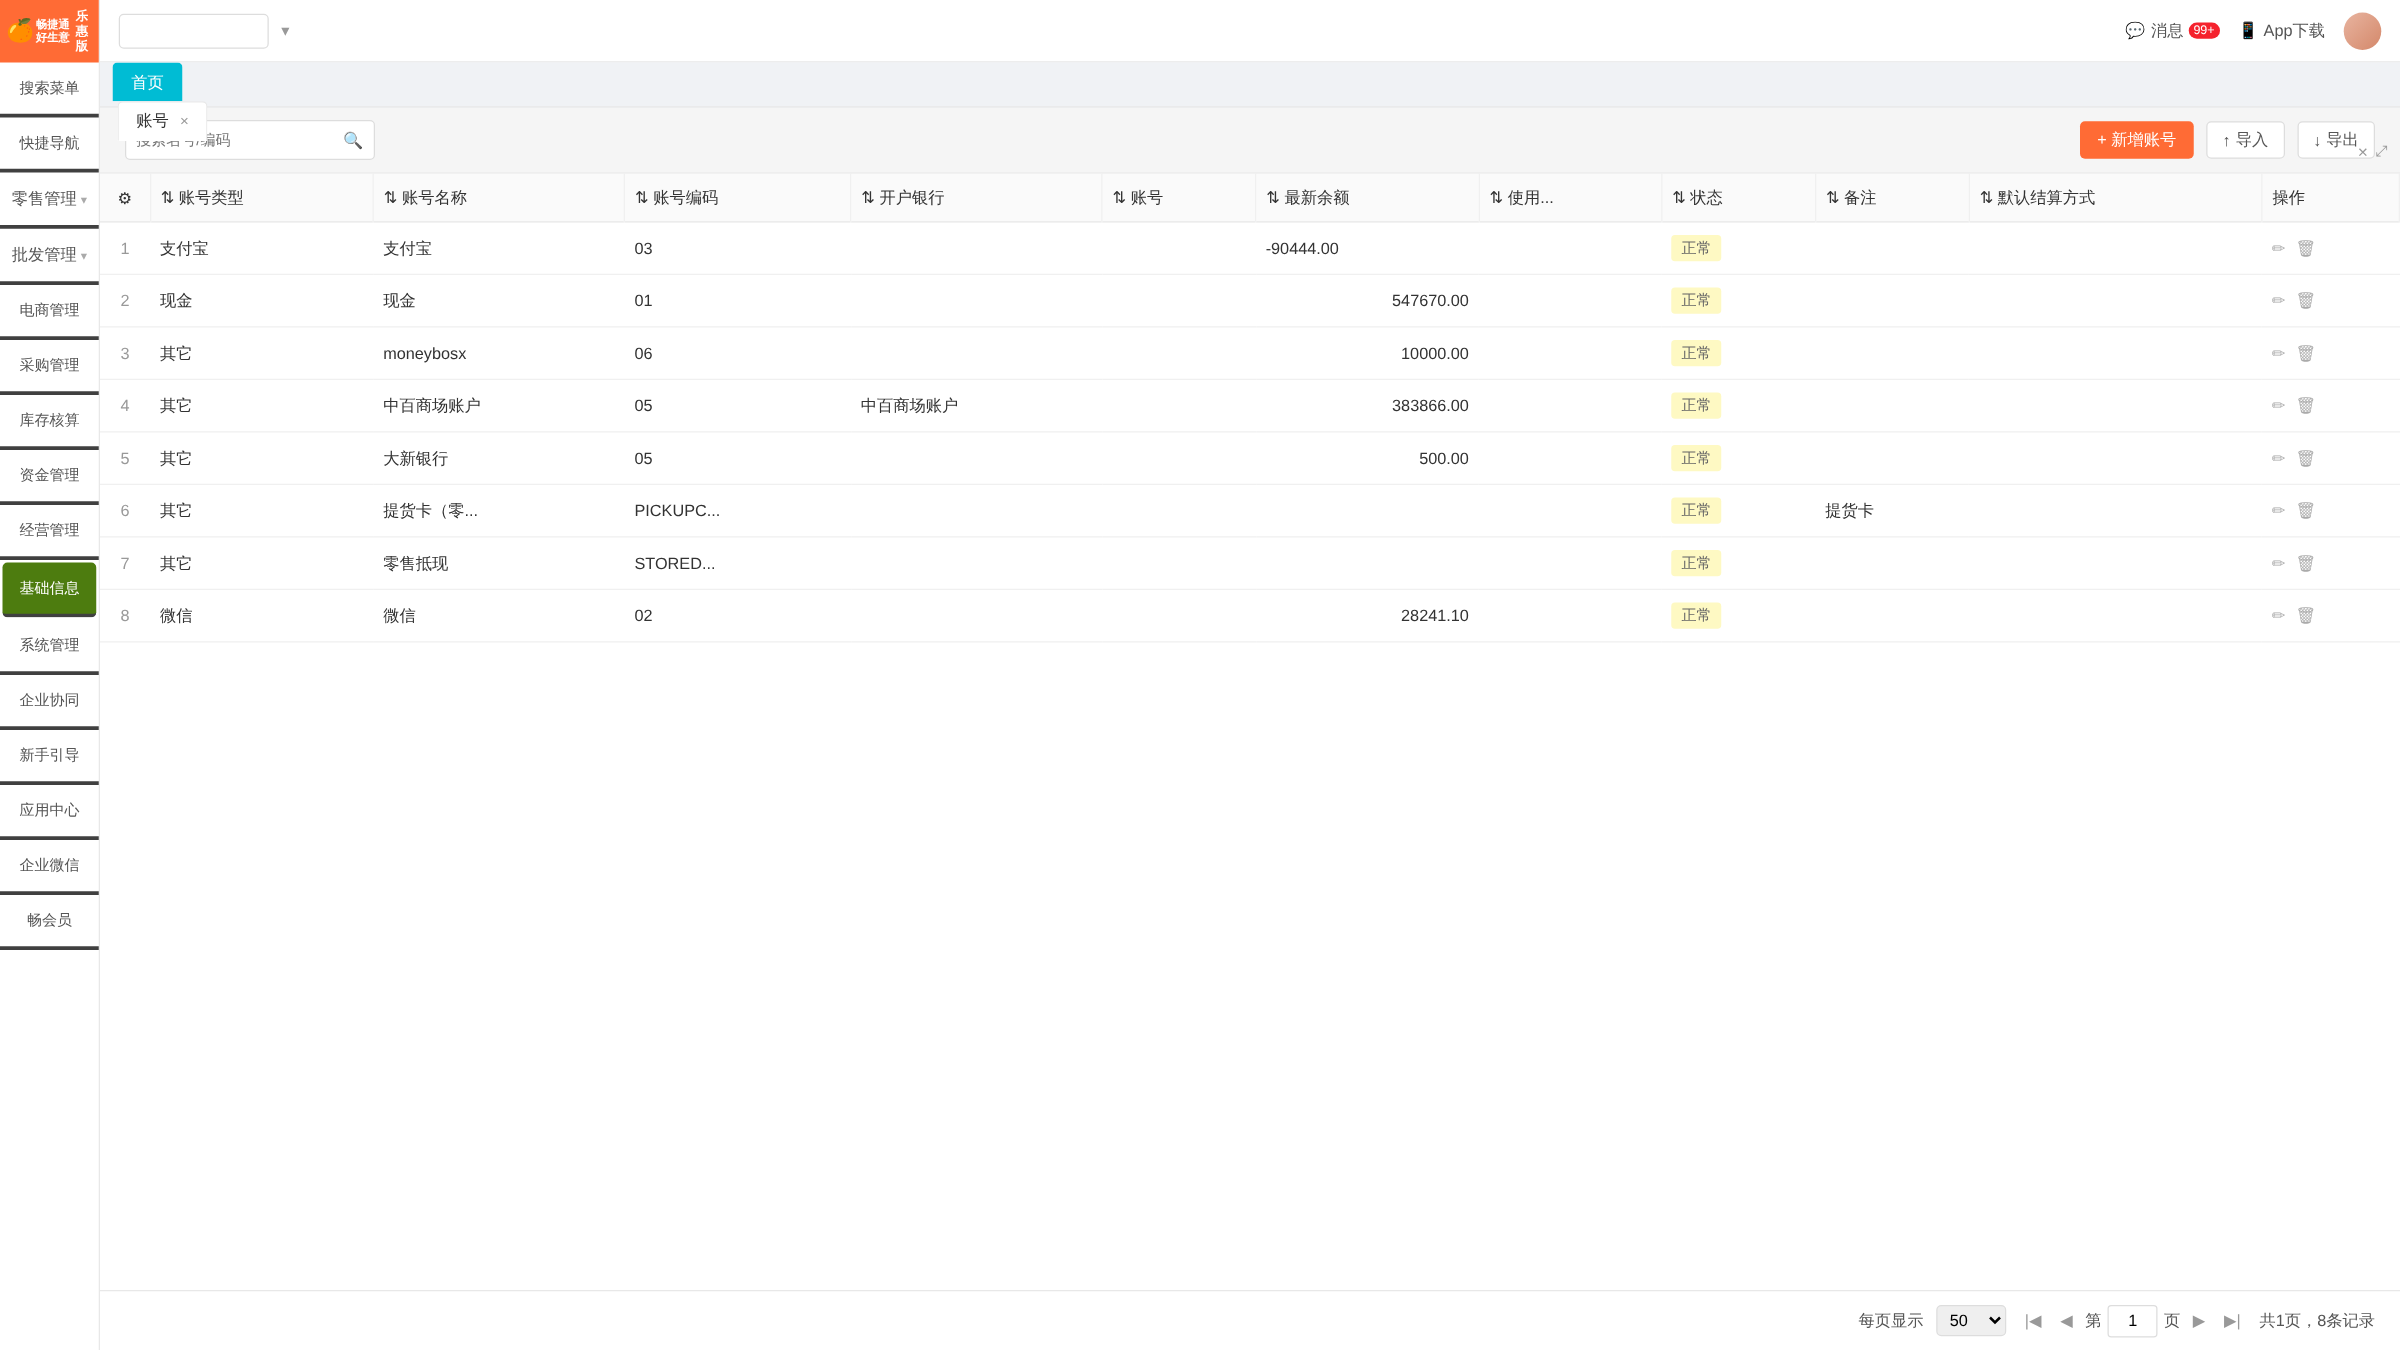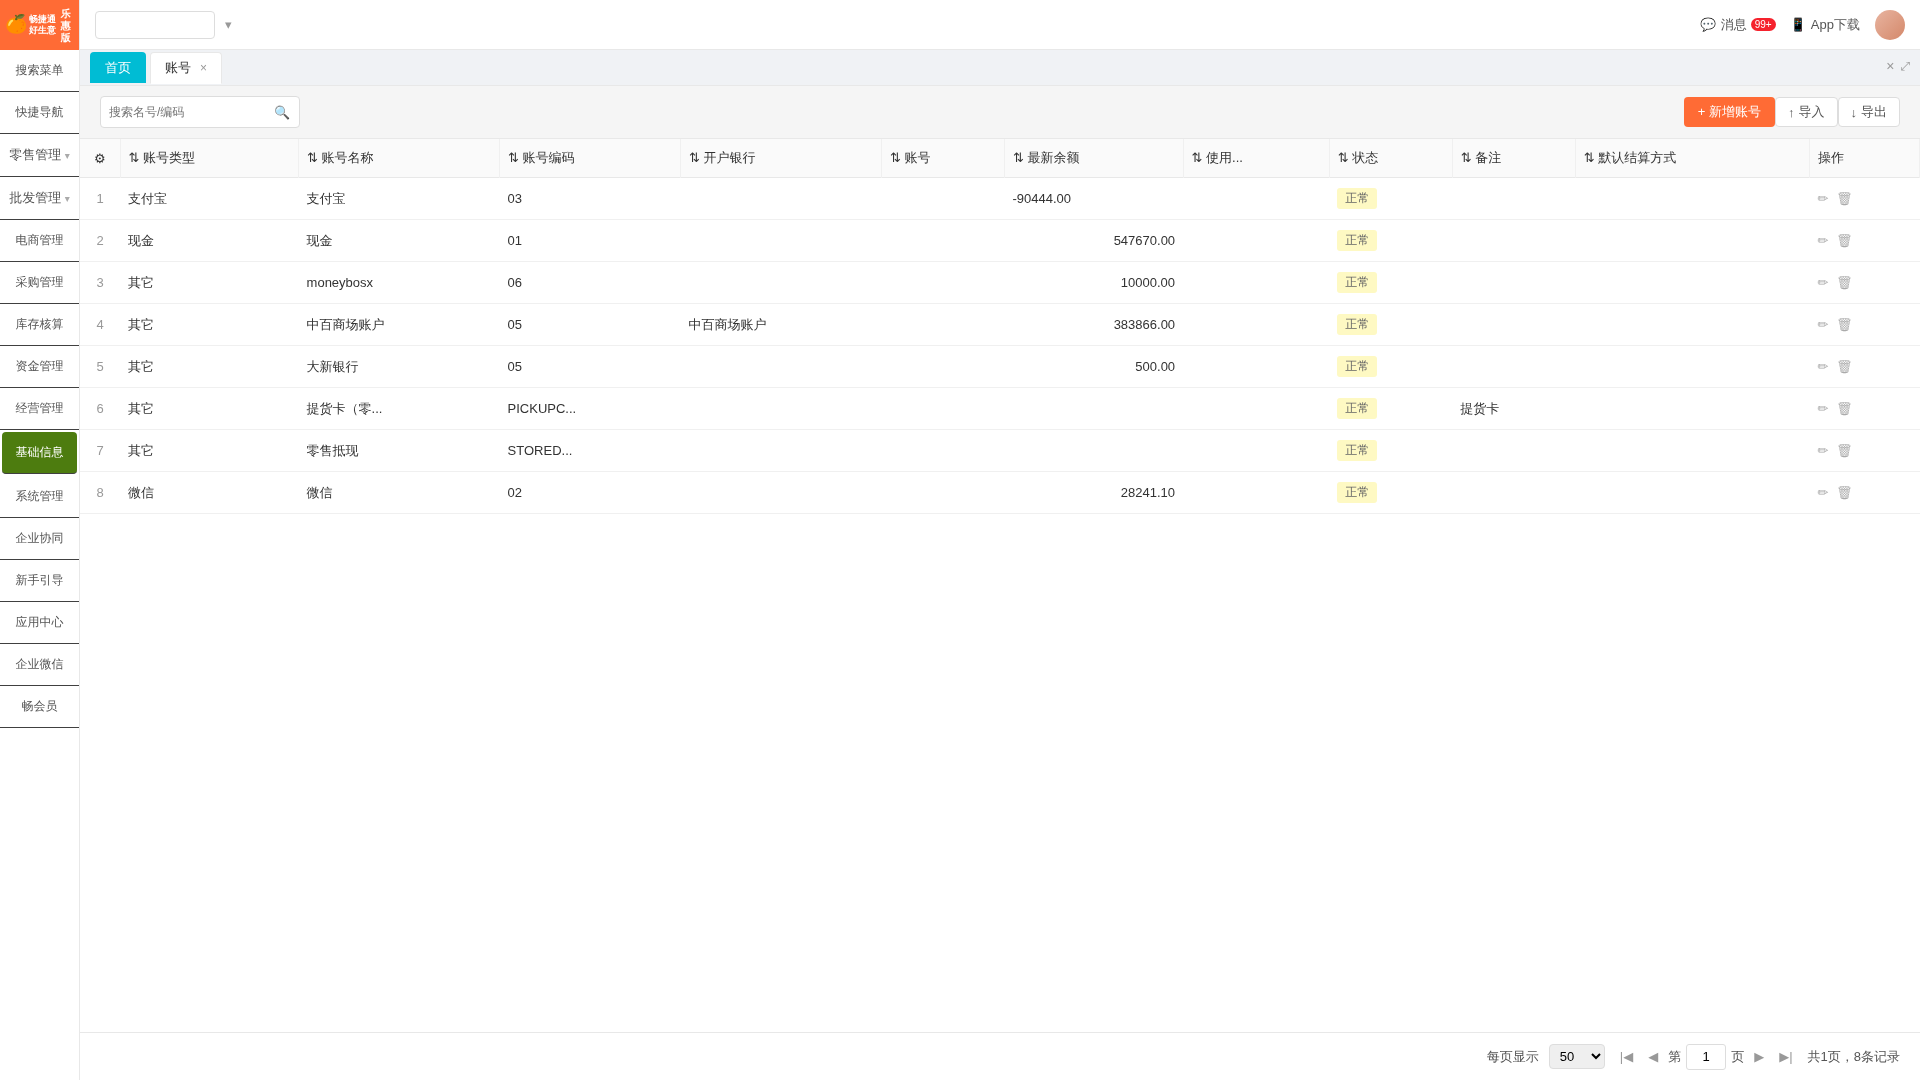--- a/index.html
+++ b/index.html
@@ -28,21 +28,21 @@
       text-align: center;
       line-height: 1.2;
     }
     .sidebar-logo span { font-size: 9px; display: block; }
     .sidebar-item {
       padding: 12px 5px;
       text-align: center;
       color: #555;
       cursor: pointer;
       font-size: 12px;
-      border-bottom: 1px solid #404040;
+      border-bottom: 3px solid #404040;
     }
     .sidebar-item.active { background: #4d7c0f; color: white; border-radius: 4px; margin: 2px; }
 
     
     .main {
       flex: 1;
       display: flex;
       flex-direction: column;
       height: 1080px;
       overflow: hidden;
@@ -112,21 +112,21 @@
       height: 32px;
       width: 200px;
     }
     .search-input {
       border: none;
       outline: none;
       font-size: 12px;
       width: 170px;
       color: #0f766e;
     }
-    .page-actions { display: flex; align-items: flex-start; }
+    .page-actions { display: flex; align-items: flex-start; gap: 10px; }
     .btn-add {
       background: #ff6b35;
       color: white;
       border: none;
       border-radius: 4px;
       padding: 6px 14px;
       cursor: pointer;
       font-size: 13px;
       display: flex;
       align-items: center;
@@ -273,21 +273,21 @@
         <span class="badge">99+</span>
       </div>
       <div class="topbar-btn">
         <span>📱</span>
         <span>App下载</span>
       </div>
       <div class="avatar" style="background: linear-gradient(135deg, #e8b4a0, #d4886a);"></div>
     </div>
   </div>
 
-  <div class="tabs-row" style="height:36px; background:#f0f2f5; display:flex; align-items:center; padding: 0 10px; border-bottom:1px solid #e8e8e8;">
+  <div class="tabs-row" style="height:36px; background:#f0f2f5; display:flex; align-items:flex-start; padding: 0 10px; border-bottom:1px solid #e8e8e8;flex-direction:column;">
     <div class="tab tab-home" style="background:#00bcd4; color:white; padding: 6px 14px; border-radius:4px 4px 0 0; font-size:13px; cursor:pointer;">
       <span>首页</span>
     </div>
     <div class="tab active" style="background:white; color:#333; padding: 6px 14px; border-radius:4px 4px 0 0; border:1px solid #e8e8e8; border-bottom:1px solid white; margin-left:4px; font-size:13px; cursor:pointer; display:flex; align-items:center; gap:5px;">
       <span>账号</span>
       <span class="tab-close-btn">×</span>
     </div>
     <div style="margin-left:auto; display:flex; gap:6px; align-items:center; padding-bottom:4px;">
       <span style="cursor:pointer; color:#999; font-size:14px;">×</span>
       <span style="cursor:pointer; color:#999; font-size:12px;">⤢</span>

